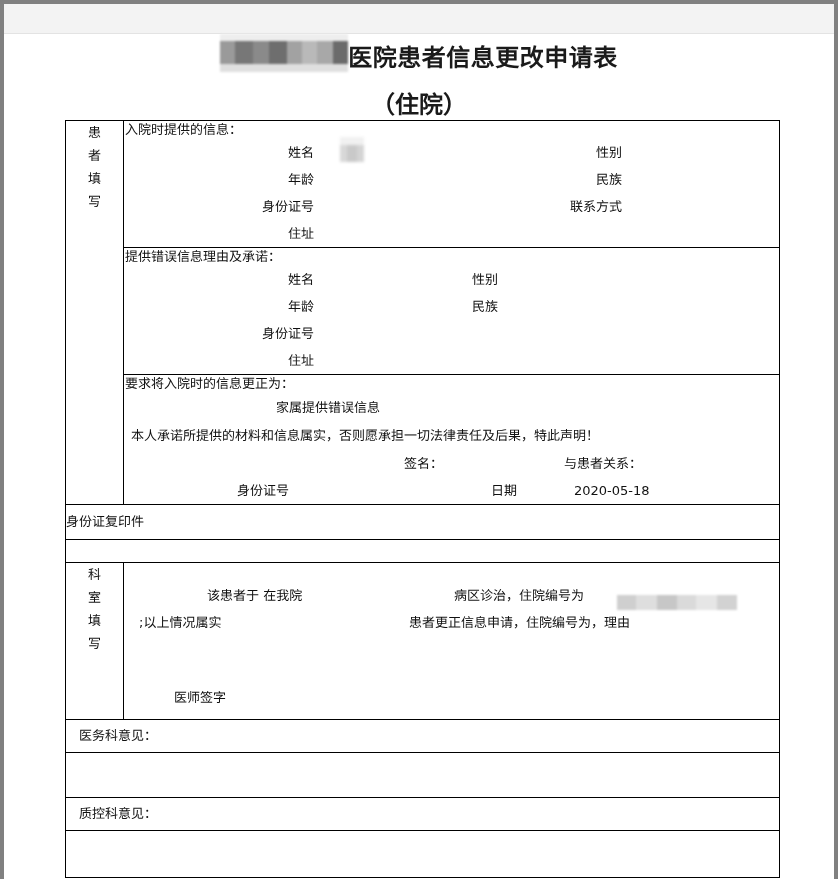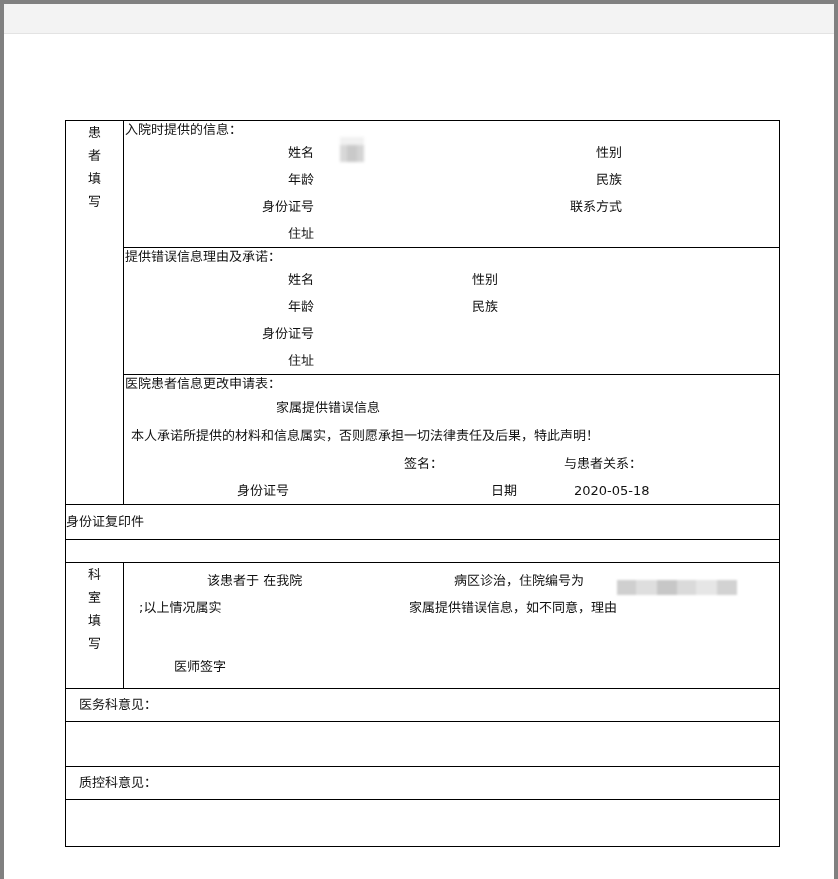--- a/index.html
+++ b/index.html
@@ -169,20 +169,25 @@
   }
 </style>
 </head>
 <body>
 
 <div class="page-frame">
 
   <div class="top-strip"></div>
 
   <div class="title-wrap">
+    <div class="title-line1">
+      <span class="redact redact-title"></span>
+      <span>医院患者信息更改申请表</span>
+    </div>
+    <div class="title-line2">（住院）</div>
   </div>
 
   <table class="form-table">
 
     <tbody>
         <tr>
       <td class="side-label" rowspan="3">
         <span>患</span>
         <span>者</span>
         <span>填</span>
@@ -244,21 +249,21 @@
 
         <div class="field-row">
           <span class="fl r-al" style="left:100px;width:90px;">住址</span>
           <span class="fl" style="left:216px;width:420px;"></span>
         </div>
       </td>
     </tr>
 
     <tr>
       <td class="cell-pad">
-        <div class="sect-head">医院患者信息更改申请表：</div>
+        <div class="sect-head">要求将入院时的信息更正为：</div>
 
         <div class="field-row" style="height:30px;line-height:30px;">
           <span class="fl" style="left:152px;">家属提供错误信息</span>
         </div>
 
         <div class="note-line">本人承诺所提供的材料和信息属实，否则愿承担一切法律责任及后果，特此声明！</div>
 
         <div class="field-row" style="height:29px;line-height:29px;">
           <span class="fl" style="left:280px;">签名：</span>
           <span class="fl" style="left:440px;">与患者关系：</span>
@@ -285,35 +290,35 @@
       </td>
     </tr>
 
     <tr>
       <td class="side-label">
         <span>科</span>
         <span>室</span>
         <span>填</span>
         <span>写</span>
       </td>
-      <td class="cell-pad" style="padding-top:4px;padding-bottom:9px;text-decoration:underline;">
+      <td class="cell-pad" style="padding-top:19px;padding-bottom:9px;text-decoration:underline;">
         <div class="field-row">
           <span class="fl" style="left:83px;">该患者于 在我院</span>
           <span class="fl" style="left:330px;">病区诊治，住院编号为</span>
           <span class="fl" style="left:493px;top:6px;"><span class="redact redact-num"></span></span>
         </div>
 
         <div class="field-row">
           <span class="fl" style="left:15px;">;以上情况属实</span>
-          <span class="fl" style="left:285px;">家属提供错误信息，如不同意，理由</span>
+          <span class="fl" style="left:285px;">患者更正信息申请，住院编号为，理由</span>
         </div>
 
         <div class="field-row" style="height:34px;"></div>
 
-        <div class="field-row" style="height:24px;line-height:24px;">
+        <div class="field-row" style="height:24px;line-height:24px;margin-top:16px;">
           <span class="fl" style="left:50px;">医师签字</span>
           <span class="fl" style="left:140px;width:300px;"></span>
         </div>
       </td>
     </tr>
 
     <tr>
       <td colspan="2">
         <div class="plain-row">医务科意见：</div>
       </td>

